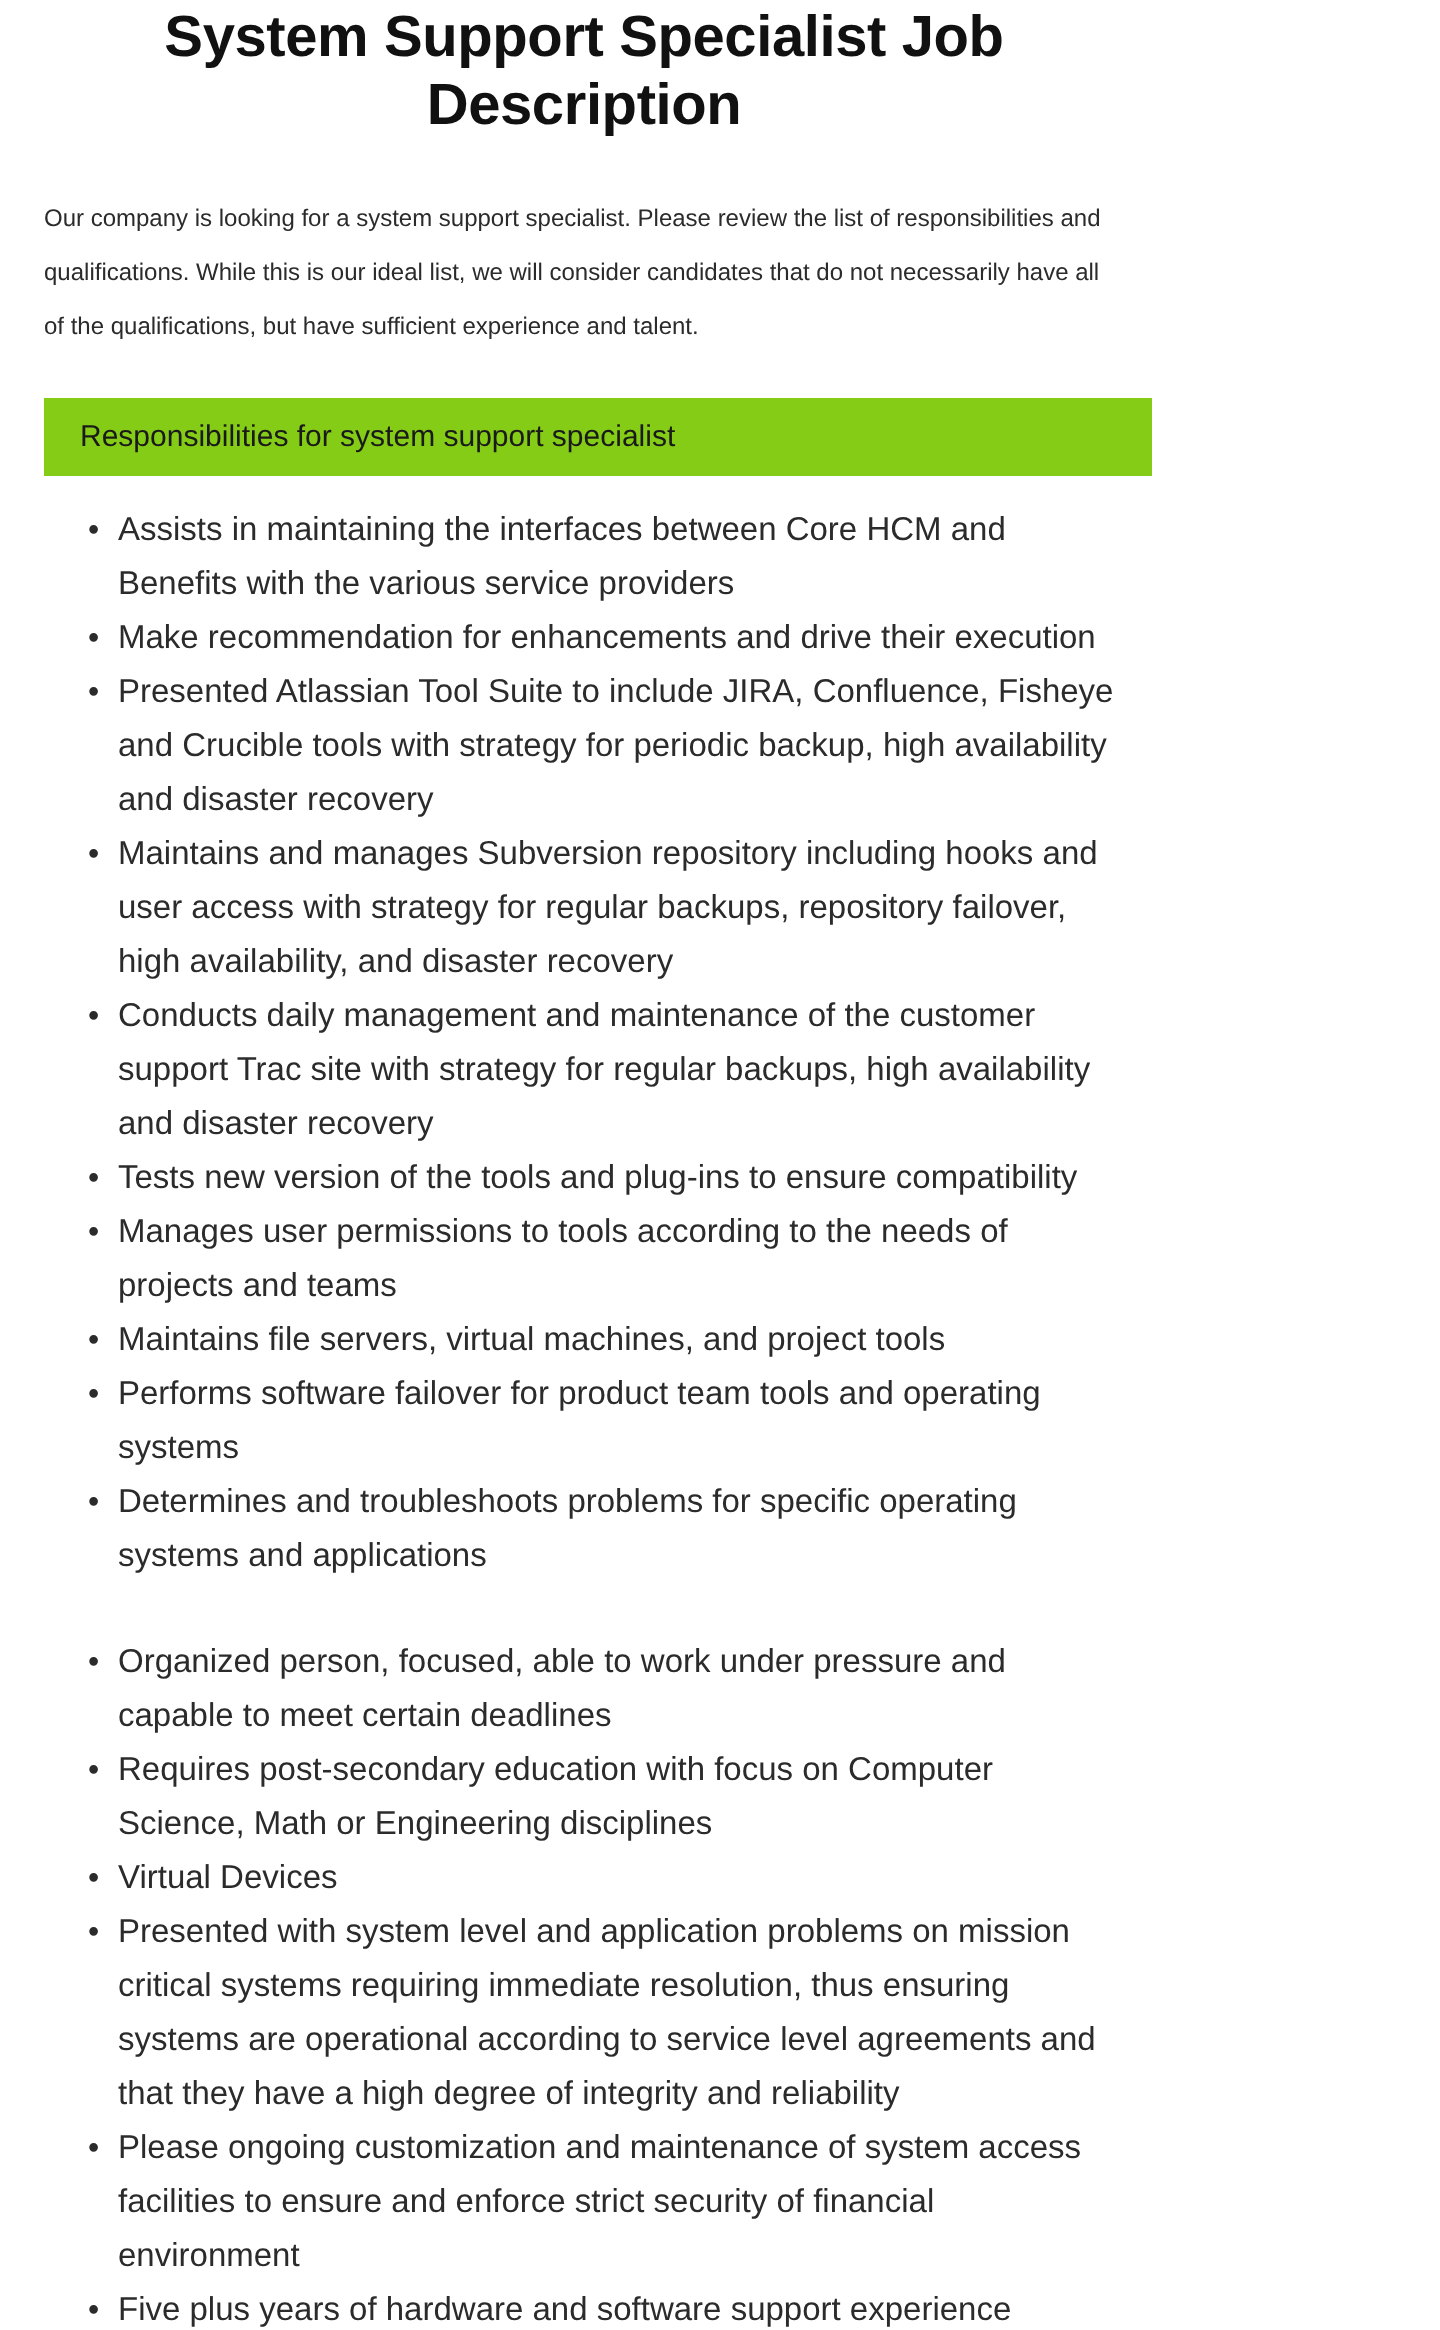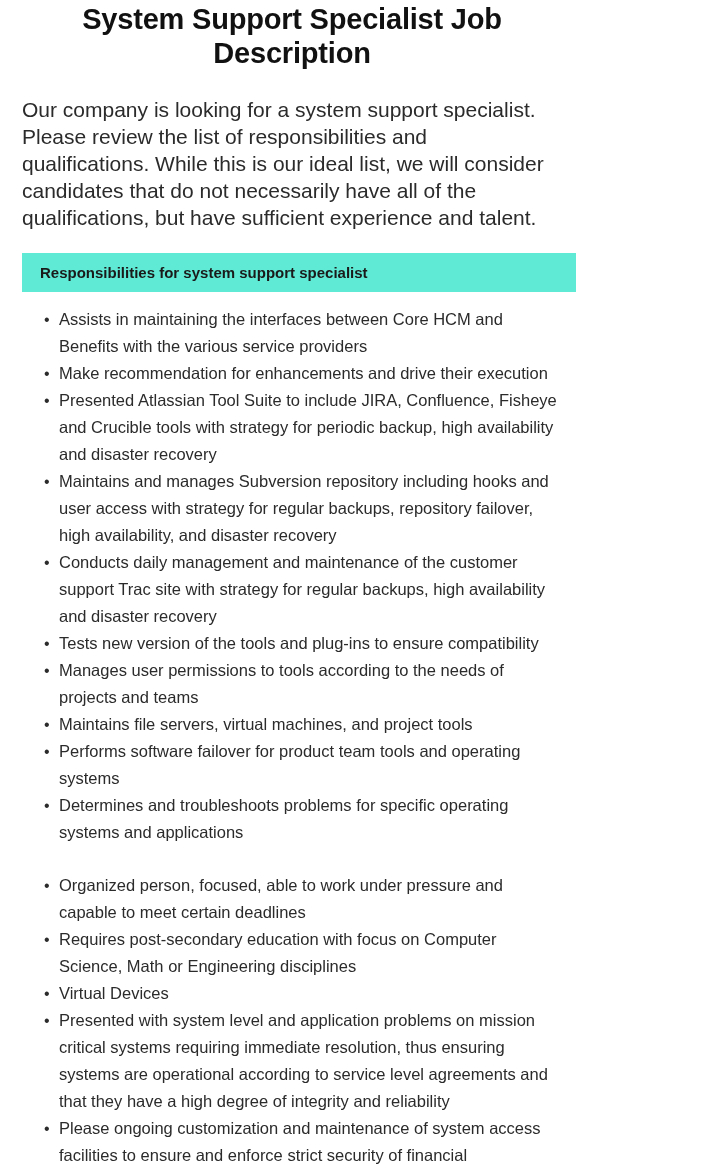--- a/index.html
+++ b/index.html
@@ -24,37 +24,37 @@
     font-size: 29px;
     font-weight: bold;
     line-height: 34px;
     color: #111111;
     text-align: center;
     margin: 0;
     padding: 2px 20px 0 20px;
     letter-spacing: -0.2px;
   }
   .intro {
-    font-size: 21px;
+    font-size: 12px;
     line-height: 27px;
     color: #2b2b2b;
     margin: 26px 0 0 0;
     padding: 0 28px 0 22px;
     text-align: left;
   }
   .section {
     margin-top: 22px;
   }
   .section-header {
-    background: #5eead4;
+    background: #84cc16;
     margin: 0 8px 0 22px;
     padding: 10px 0 10px 18px;
     box-sizing: border-box;
     font-size: 15px;
-    font-weight: bold;
+    font-weight: normal;
     color: #1a1a1a;
     line-height: 19px;
   }
   ul.bullets {
     list-style: none;
     margin: 14px 0 0 0;
     padding: 0 25px 0 0;
   }
   ul.bullets li {
     position: relative;

